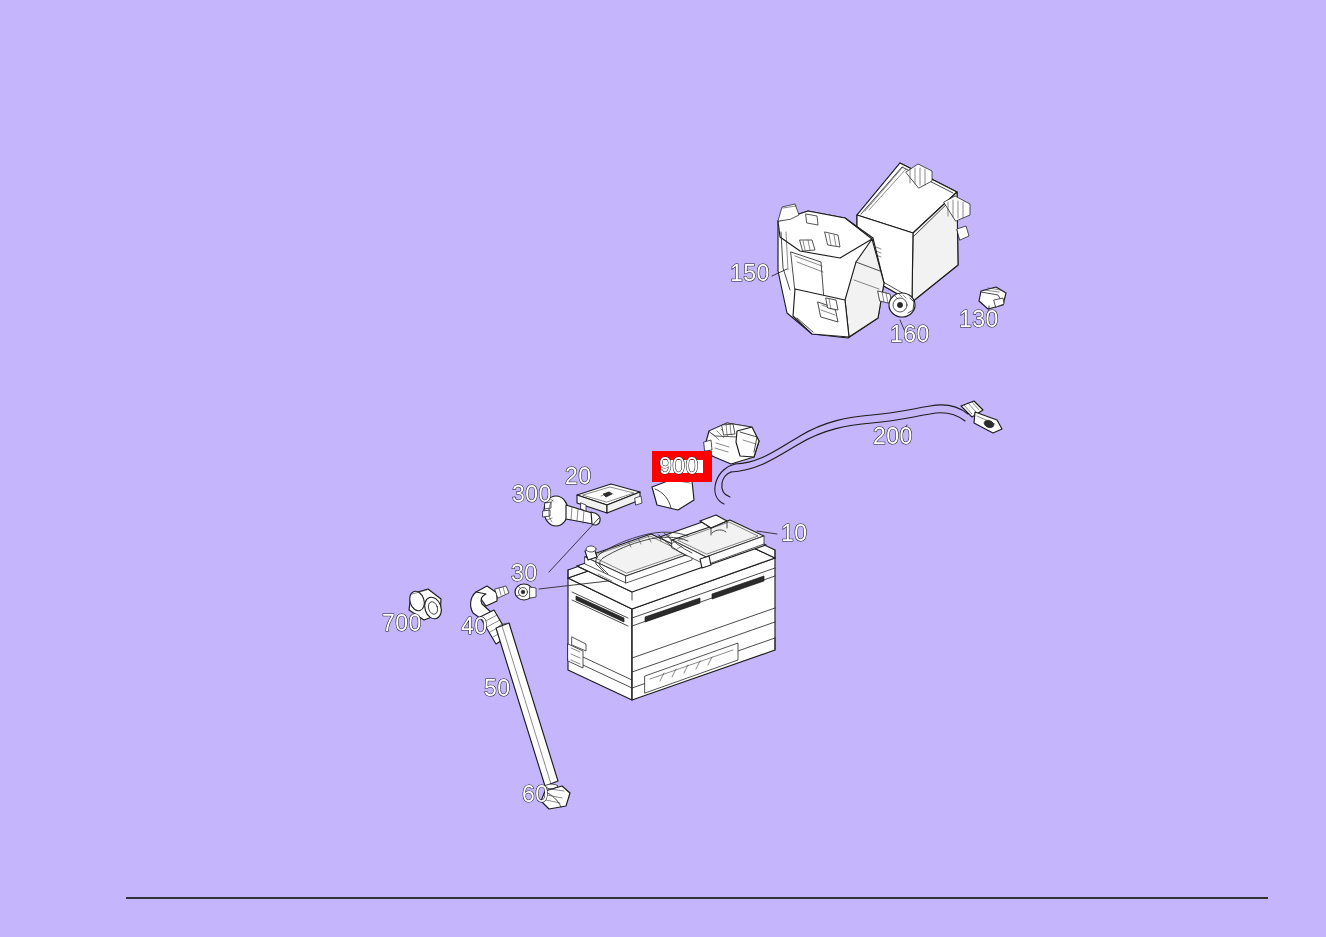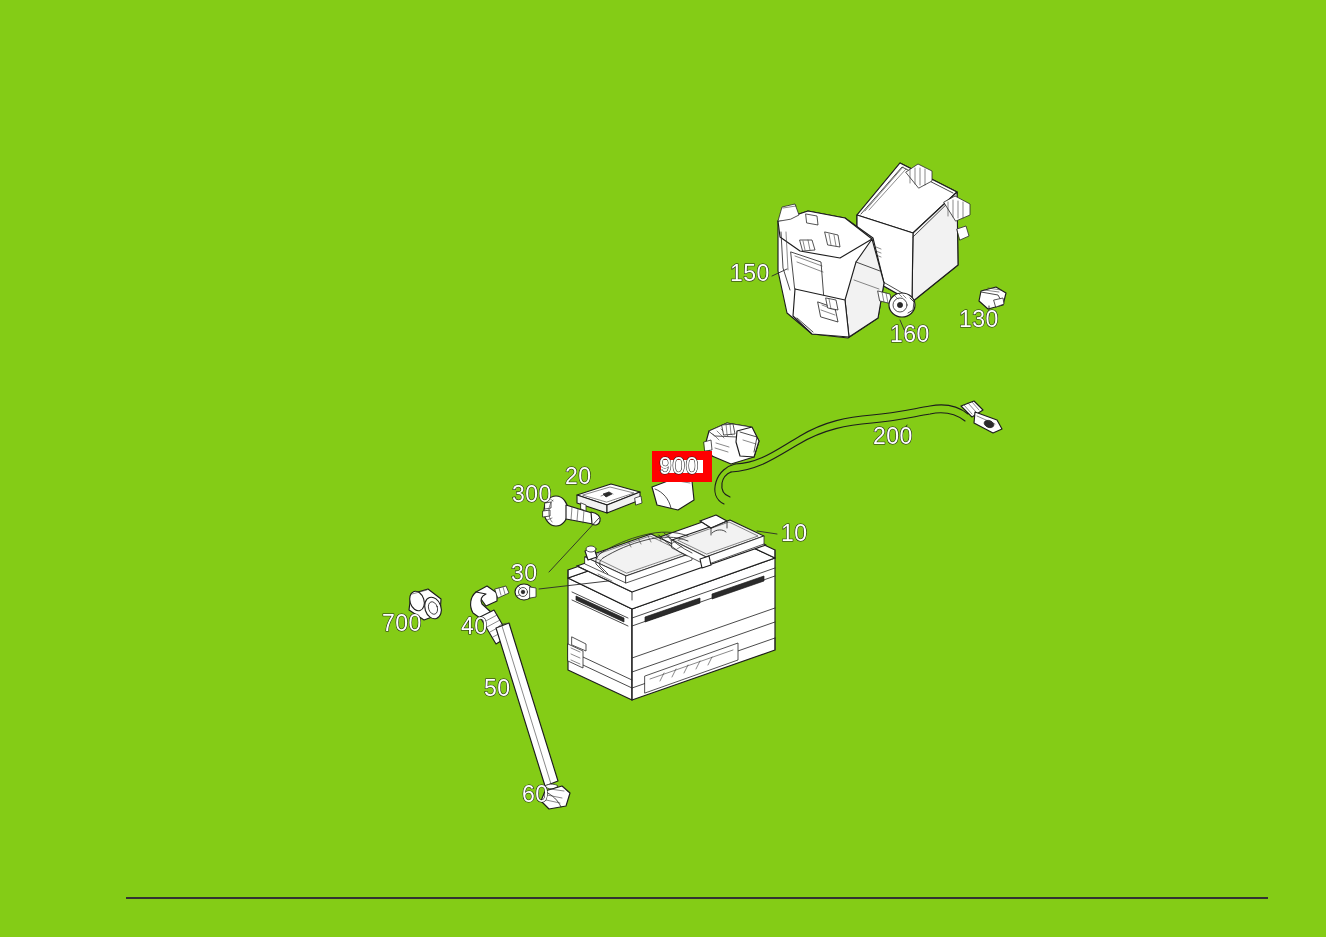--- a/index.html
+++ b/index.html
@@ -8,21 +8,21 @@
     padding: 0;
     background: #ffffff;
   }
   body {
     font-family: "Liberation Sans", sans-serif;
   }
   #diagram-root {
     position: relative;
     width: 1326px;
     height: 937px;
-    background: #84cc16;
+    background: #c4b5fd;
     overflow: hidden;
   }
   #diagram-svg {
     position: absolute;
     left: 0;
     top: 0;
     width: 1326px;
     height: 937px;
     display: block;
   }

